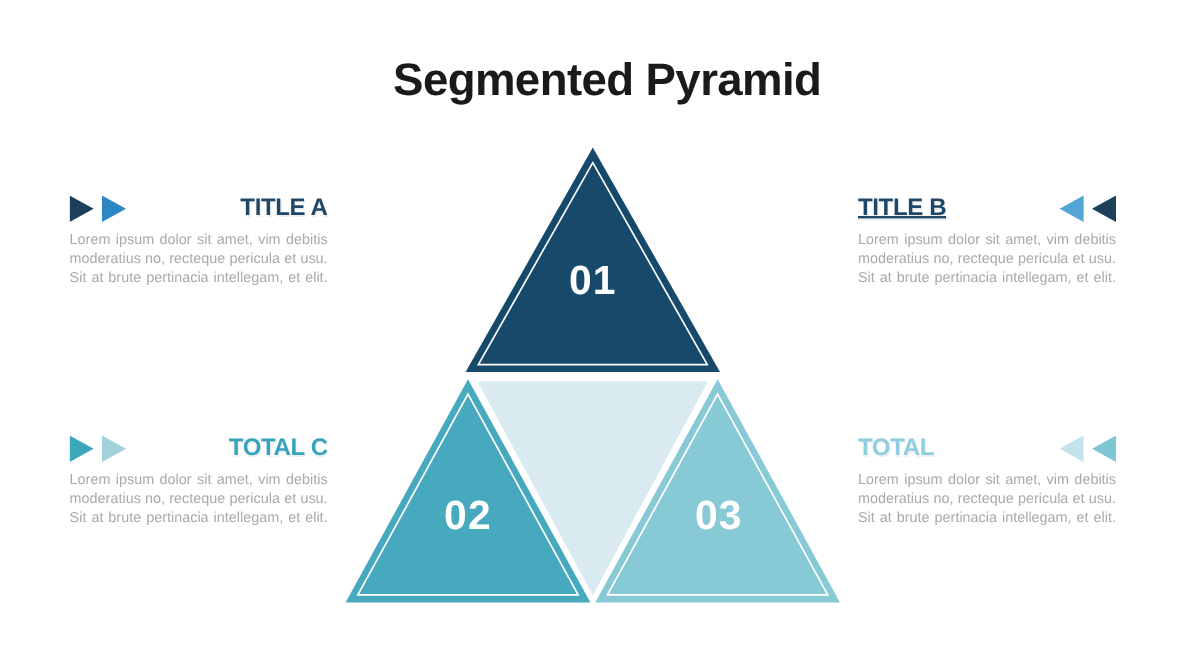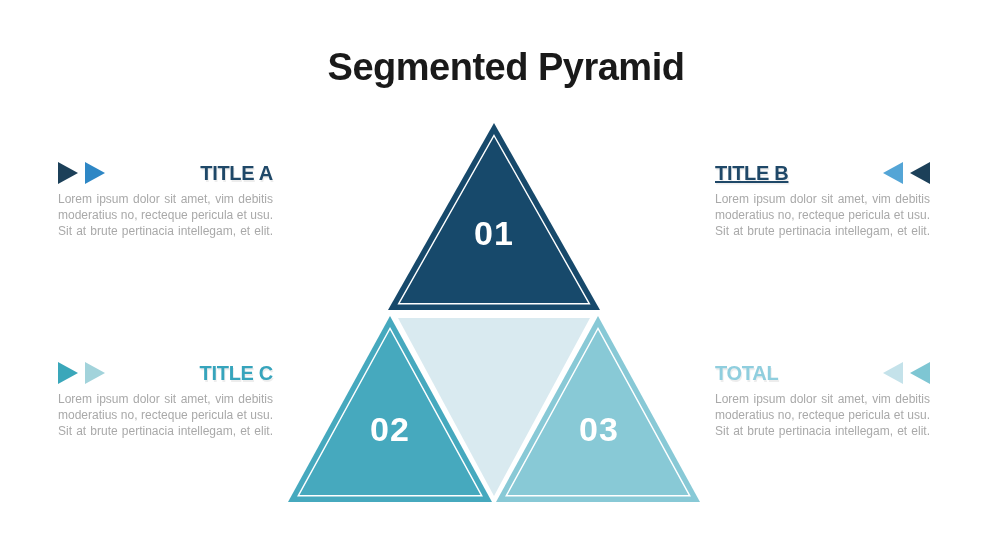--- a/index.html
+++ b/index.html
@@ -10,21 +10,21 @@
   .page-title {
     position:absolute; top:34px; left:0; width:100%; margin:12px;
     text-align:center; font-size:38px; font-weight:bold; letter-spacing:-0.5px;
   }
   .pyramid-svg { position:absolute; left:0; top:0; }
   .seg-number {
     font-family:"Liberation Sans", sans-serif; font-weight:bold;
     font-size:34px; letter-spacing:1px; text-anchor:middle;
   }
   .block { position:absolute; width:215px; }
-  .block-header { display:flex; align-items:center; justify-content:space-between; height:24px; }
+  .block-header { display:flex; align-items:flex-end; justify-content:space-between; height:24px; }
   .block-title { font-size:20px; font-weight:bold; letter-spacing:-0.3px; text-shadow:1px 1.5px 0 rgba(0,0,0,0.07); }
   .arrows { display:block; flex:0 0 auto; }
   .block-body { margin-top:6px; font-size:12px; line-height:16px; }
   .body-line { text-align:justify; text-align-last:justify; }
 </style>
 </head>
 <body>
 
 <div class="canvas">
 
@@ -84,21 +84,21 @@
       <div class="body-line">Sit at brute pertinacia intellegam, et elit.</div>
     </div>
   </div>
 
   <div class="block" style="left:58px; top:361px">
     <div class="block-header">
       <svg class="arrows" width="47" height="22">
         <polygon points="0,0 20,11 0,22" fill="#3aa7ba"></polygon>
         <polygon points="27,0 47,11 27,22" fill="#a2d3db"></polygon>
       </svg>
-      <div class="block-title" style="color: rgb(54, 164, 188);">TITLE C</div>
+      <div class="block-title" style="color: rgb(54, 164, 188);">TOTAL C</div>
     </div>
     <div class="block-body" style="color: rgb(169, 169, 169);">
       <div class="body-line">Lorem ipsum dolor sit amet, vim debitis</div>
       <div class="body-line">moderatius no, recteque pericula et usu.</div>
       <div class="body-line">Sit at brute pertinacia intellegam, et elit.</div>
     </div>
   </div>
 
   <div class="block" style="left:715px; top:361px">
     <div class="block-header">

